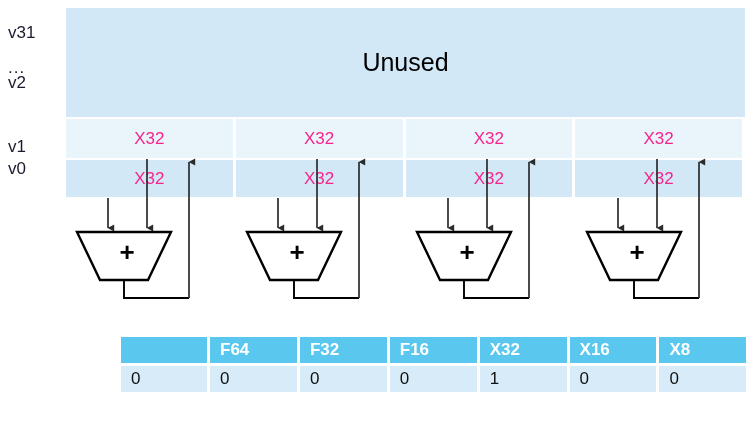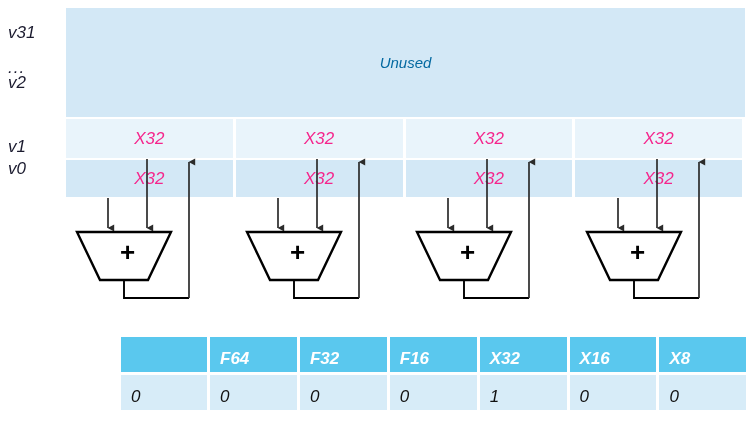--- a/index.html
+++ b/index.html
@@ -10,21 +10,20 @@
   }
   body {
     font-family: "Liberation Sans", sans-serif;
   }
   #canvas {
     position: relative;
     width: 749px;
     height: 421px;
     background: #ffffff;
     overflow: hidden;
-    font-style: italic;
   }
 
   
   .reg-label {
     position: absolute;
     left: 8px;
     width: 52px;
     color: #1a1a2e;
     font-size: 17px;
     line-height: 1;
@@ -50,22 +49,22 @@
   }
   .unused-text {
     position: absolute;
     top: 0;
     left: 0;
     width: 100%;
     height: 100%;
     display: flex;
     align-items: center;
     justify-content: center;
-    color: #0369a1;
-    font-size: 15px;
+    color: #000000;
+    font-size: 25px;
     font-family: "Liberation Sans", sans-serif;
   }
   .lane-row {
     position: absolute;
     left: 66px;
     width: 679px;
     display: flex;
   }
   .lane-row.v1 {
     top: 119px;
@@ -142,21 +141,21 @@
     left: 118px;
     top: 334px;
     border-collapse: separate;
     border-spacing: 3px 3px;
     background: #ffffff;
   }
   #ctrl-table th,
   #ctrl-table td {
     width: 79px;
     height: 26px;
-    padding: 9px 0 0 10px;
+    padding: 0 0 0 10px;
     margin: 10px;
     font-size: 17px;
     font-family: "Liberation Sans", sans-serif;
     text-align: left;
     vertical-align: middle;
     box-sizing: content-box;
   }
   #ctrl-table th {
     background: #5ac8ee;
     color: #ffffff;

